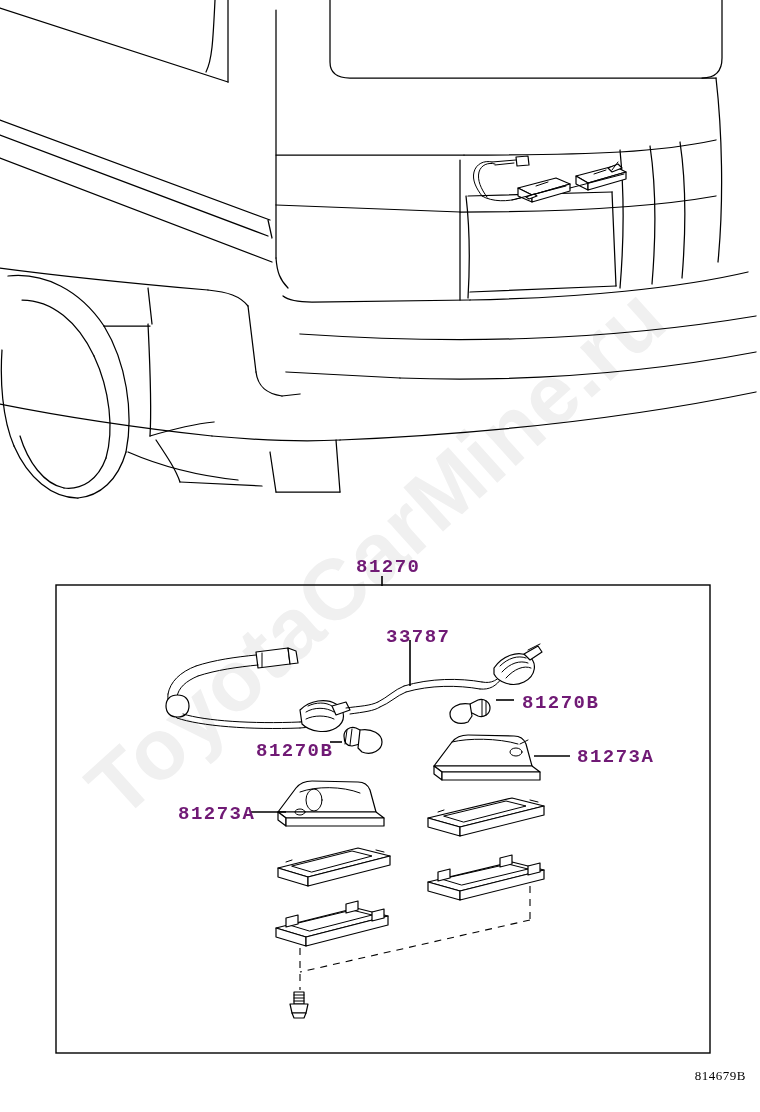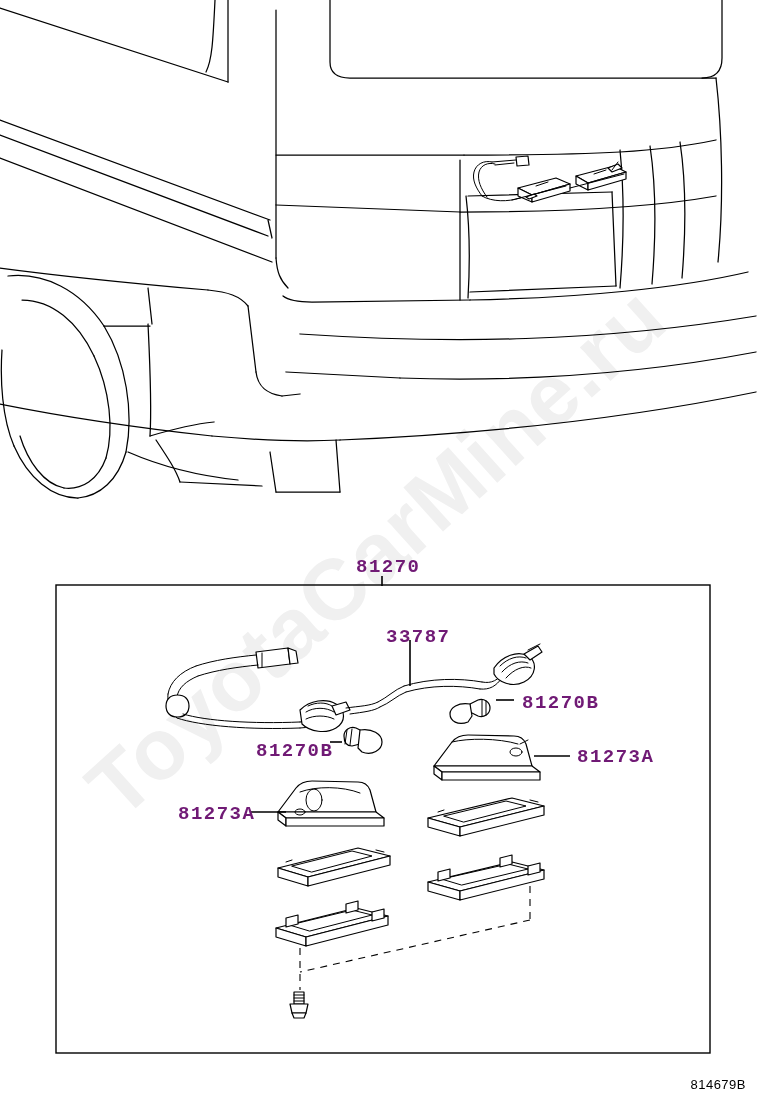--- a/index.html
+++ b/index.html
@@ -81,22 +81,22 @@
     font-family: "Liberation Mono", monospace;
     font-weight: bold;
     font-size: 19px;
     letter-spacing: 1.5px;
     color: #701a75;
     white-space: nowrap;
   }
   #ref-code {
     position: absolute;
     right: 14px;
-    bottom: 20px;
-    font-family: Liberation Sans, sans-serif;
+    bottom: 28px;
+    font-family: Liberation Serif, serif;
     font-size: 13px;
     letter-spacing: 0.5px;
     color: #000000;
   }
 </style>
 </head>
 <body>
 
 <div id="sheet">
 

